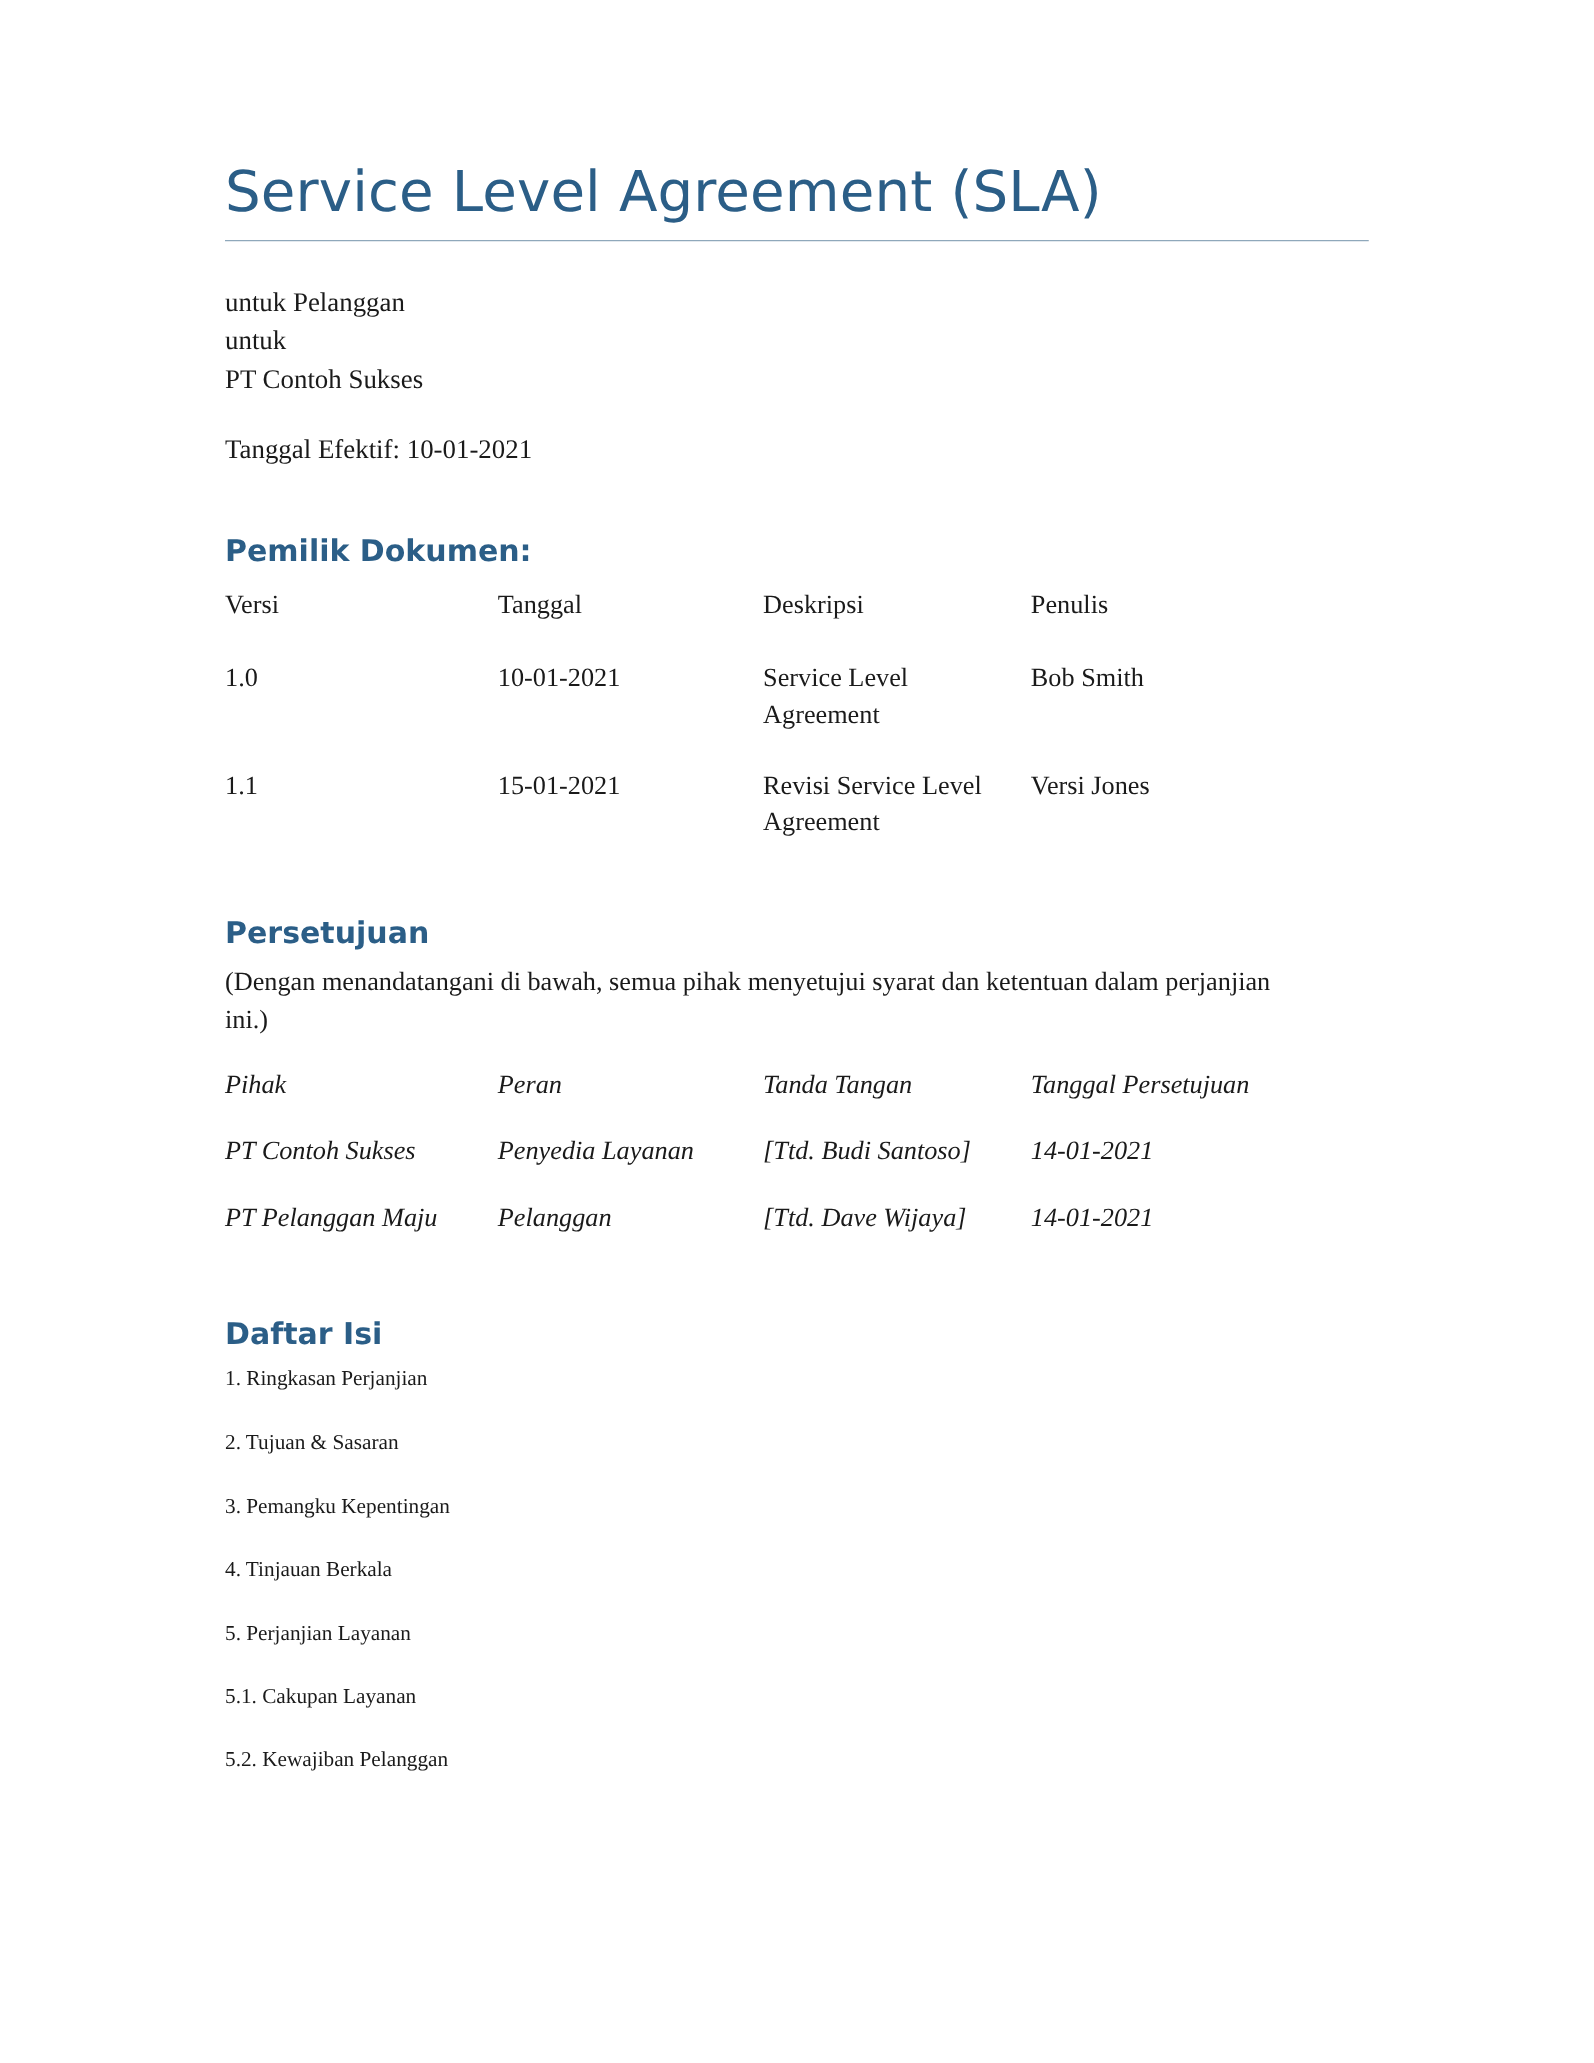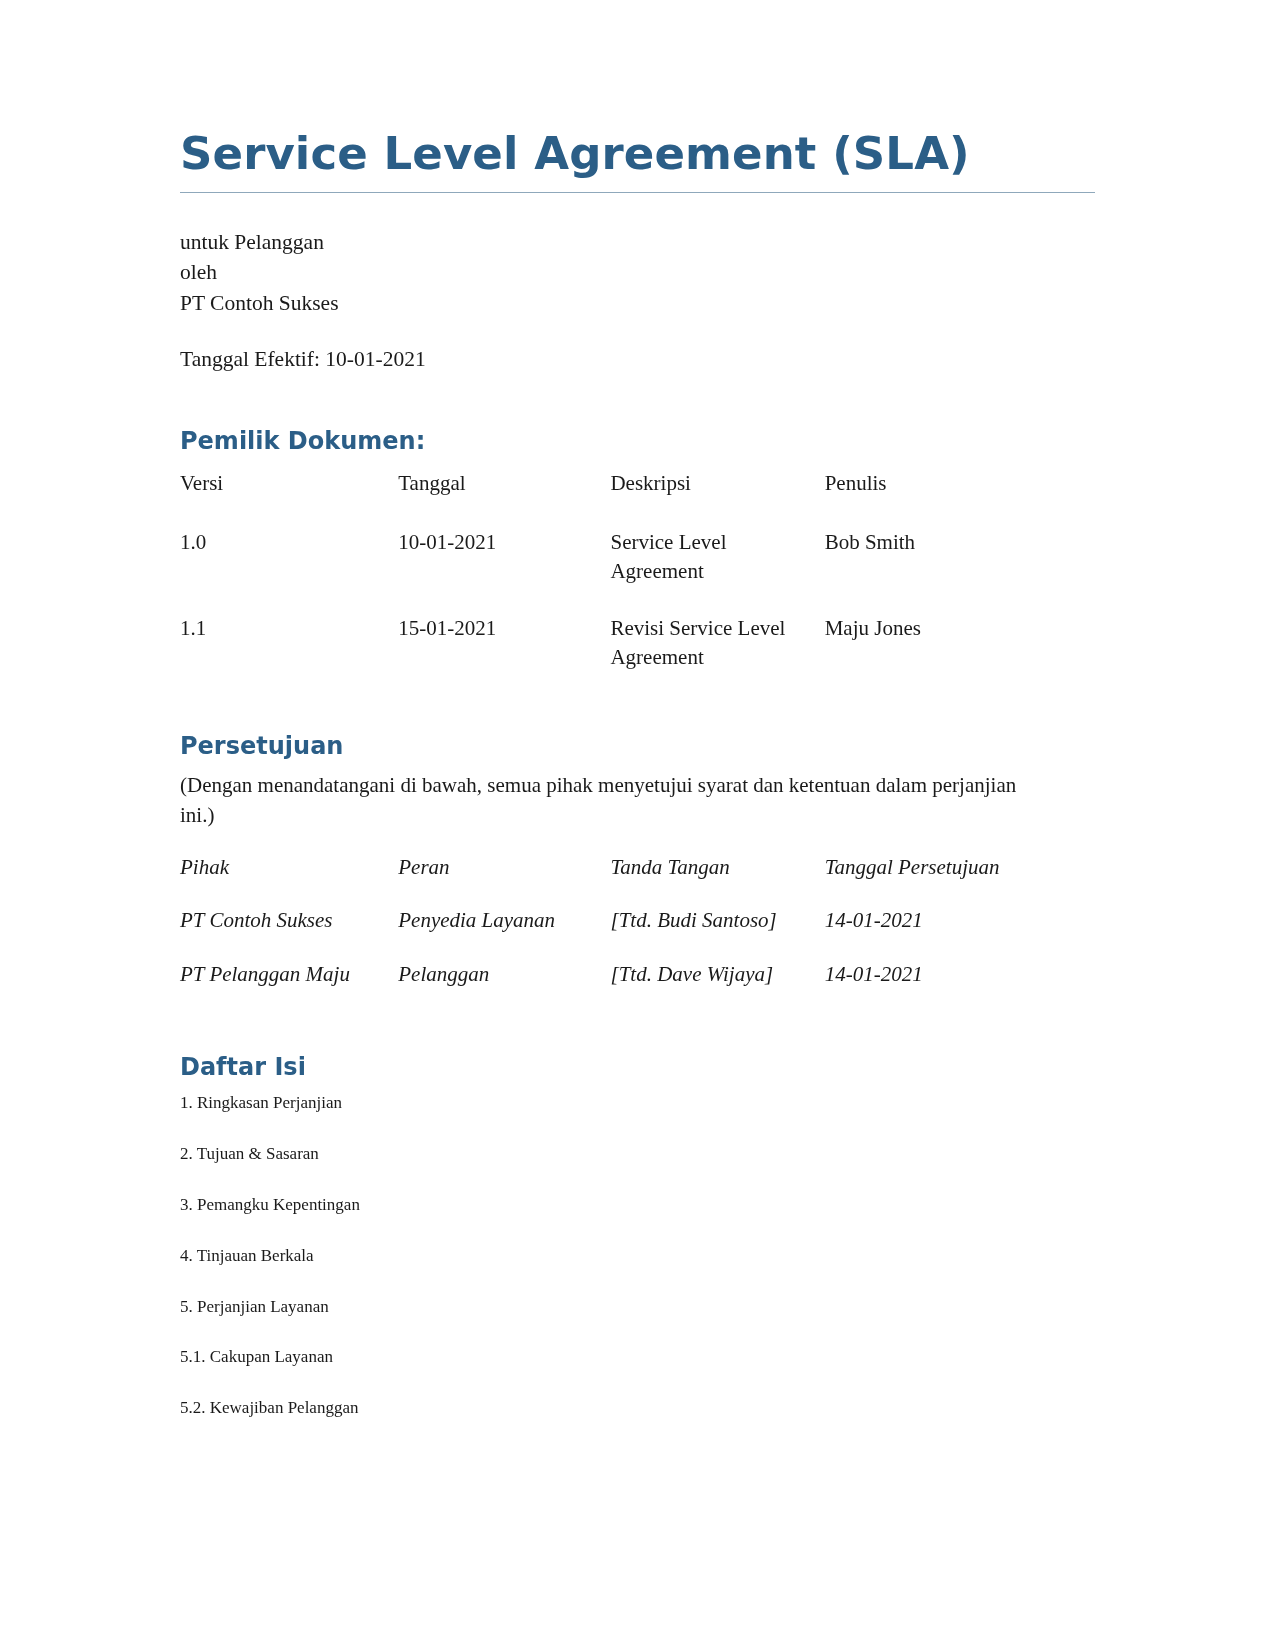--- a/index.html
+++ b/index.html
@@ -16,21 +16,21 @@
     overflow: hidden;
   }
   .page {
     box-sizing: border-box;
     width: 1275px;
     height: 1650px;
     padding: 128px 180px 0 180px;
   }
   h1.doc-title {
     font-family: "DejaVu Sans", sans-serif;
-    font-weight: 700;
+    font-weight: 400;
     font-size: 45px;
     line-height: 1.15;
     color: #2b5e87;
     margin: 0 0 12px 0;
     letter-spacing: 0.1px;
   }
   .title-rule {
     border-bottom: 1.2px solid #8fa8bb;
     margin: 0 0 34px 0;
   }
@@ -104,21 +104,21 @@
 </head>
 <body>
 
 <div class="page">
 
   <h1 class="doc-title">Service Level Agreement (SLA)</h1>
   <div class="title-rule"></div>
 
   <div class="intro-block">
     <span class="intro-line">untuk Pelanggan</span>
-    <span class="intro-line">oleh</span>
+    <span class="intro-line">untuk</span>
     <span class="intro-line">PT Contoh Sukses</span>
   </div>
 
   <div class="effective">Tanggal Efektif: 10-01-2021</div>
 
   <h2 class="section-heading">Pemilik Dokumen:</h2>
 
   <table class="doc-table" id="version-table">
     <colgroup>
       <col class="c1">
@@ -138,21 +138,21 @@
       <tr>
         <td>1.0</td>
         <td>10-01-2021</td>
         <td>Service Level Agreement</td>
         <td>Bob Smith</td>
       </tr>
       <tr>
         <td>1.1</td>
         <td>15-01-2021</td>
         <td>Revisi Service Level Agreement</td>
-        <td>Maju Jones</td>
+        <td>Versi Jones</td>
       </tr>
     </tbody>
   </table>
 
   <h2 class="section-heading tight">Persetujuan</h2>
   <p class="note-text">(Dengan menandatangani di bawah, semua pihak menyetujui syarat dan ketentuan dalam perjanjian ini.)</p>
 
   <table class="doc-table" id="approval-table">
     <colgroup>
       <col class="c1">

